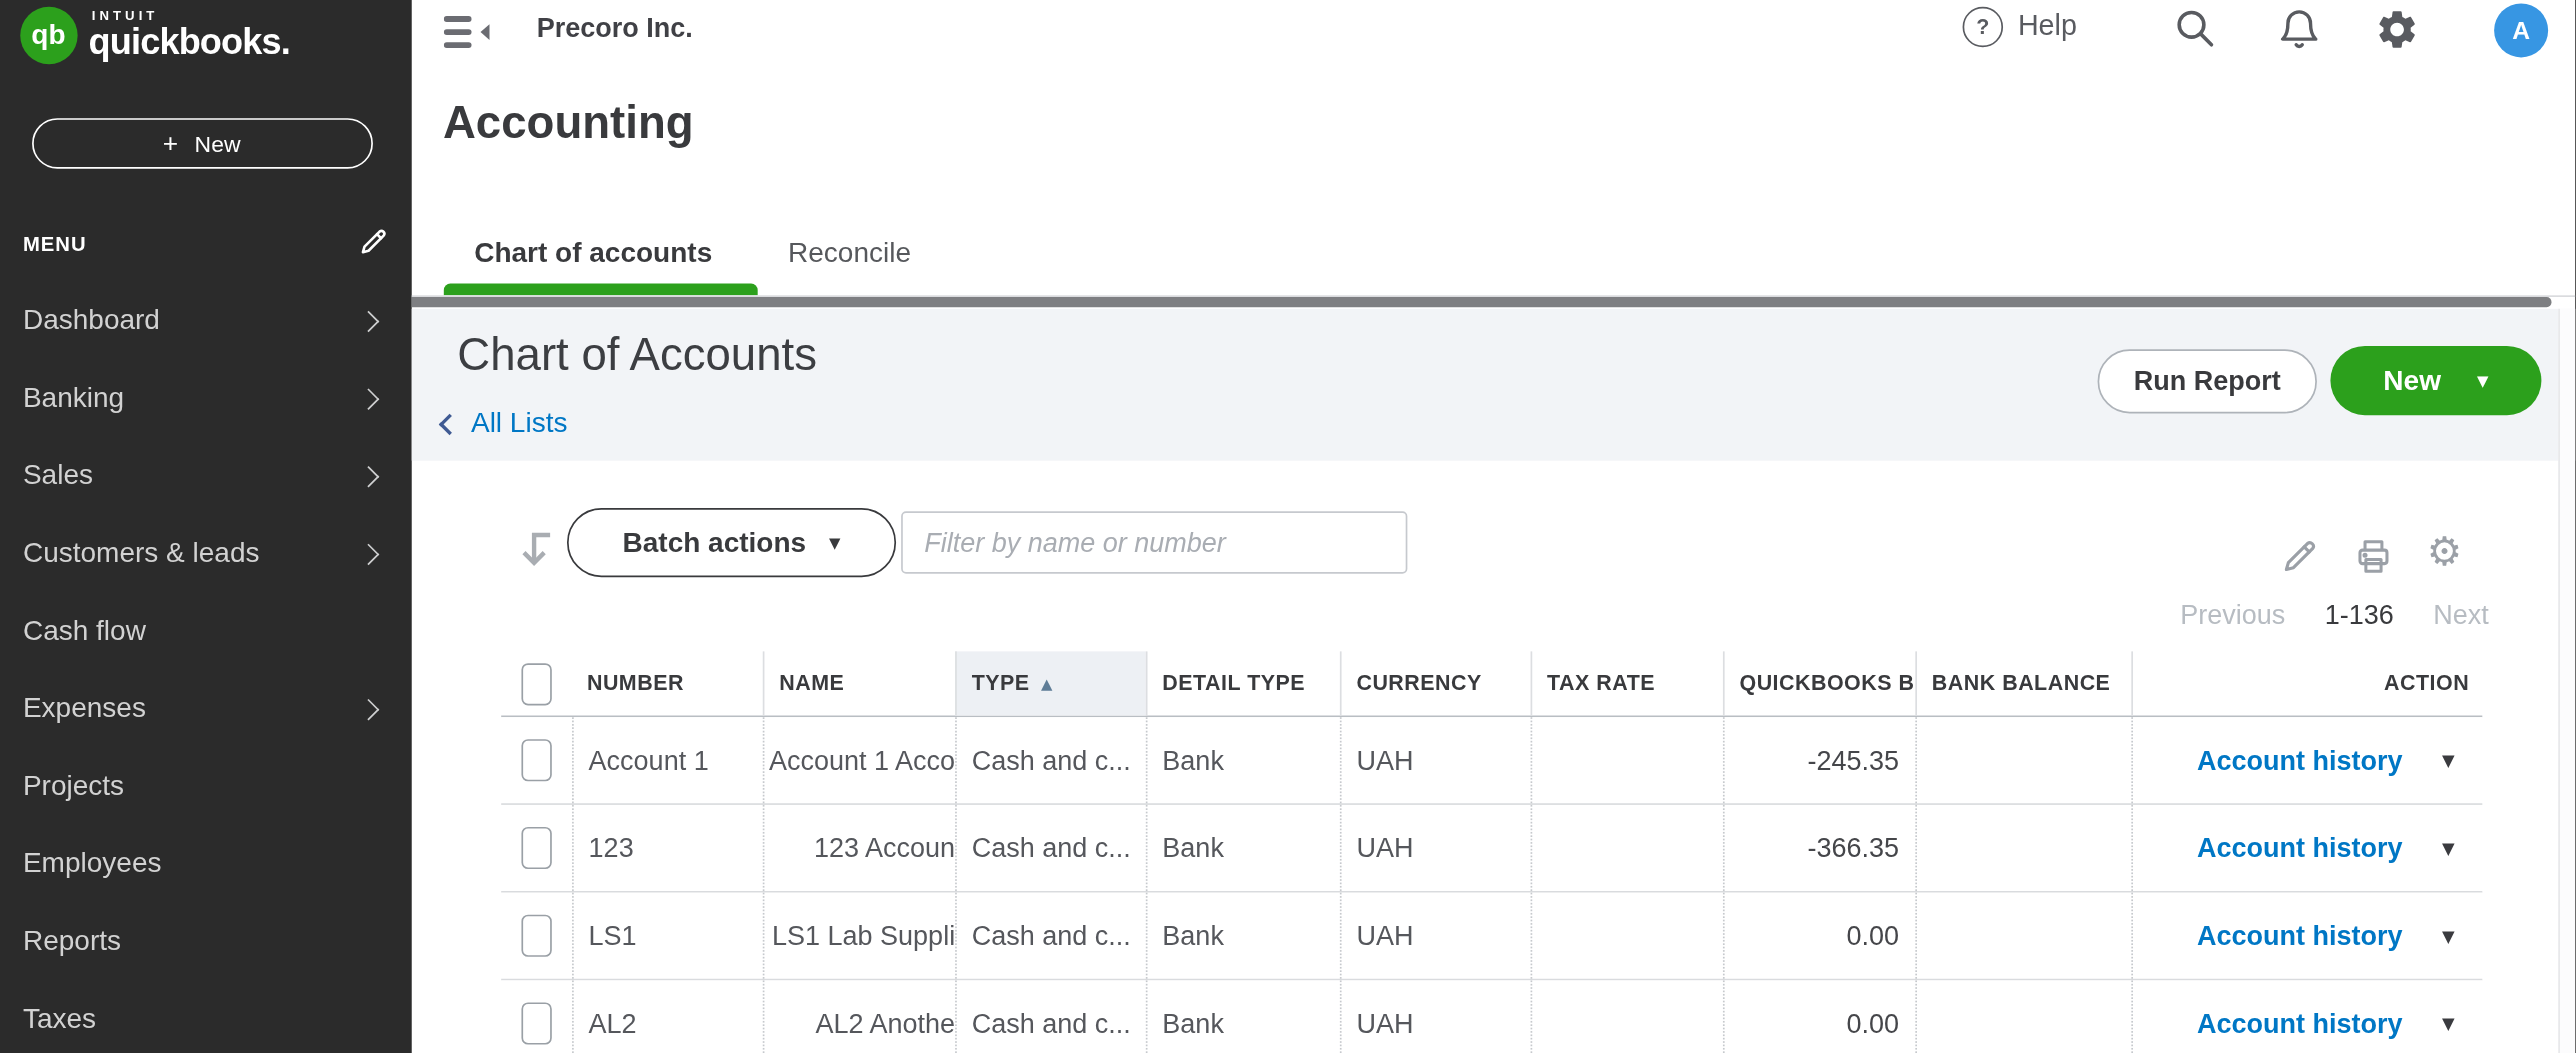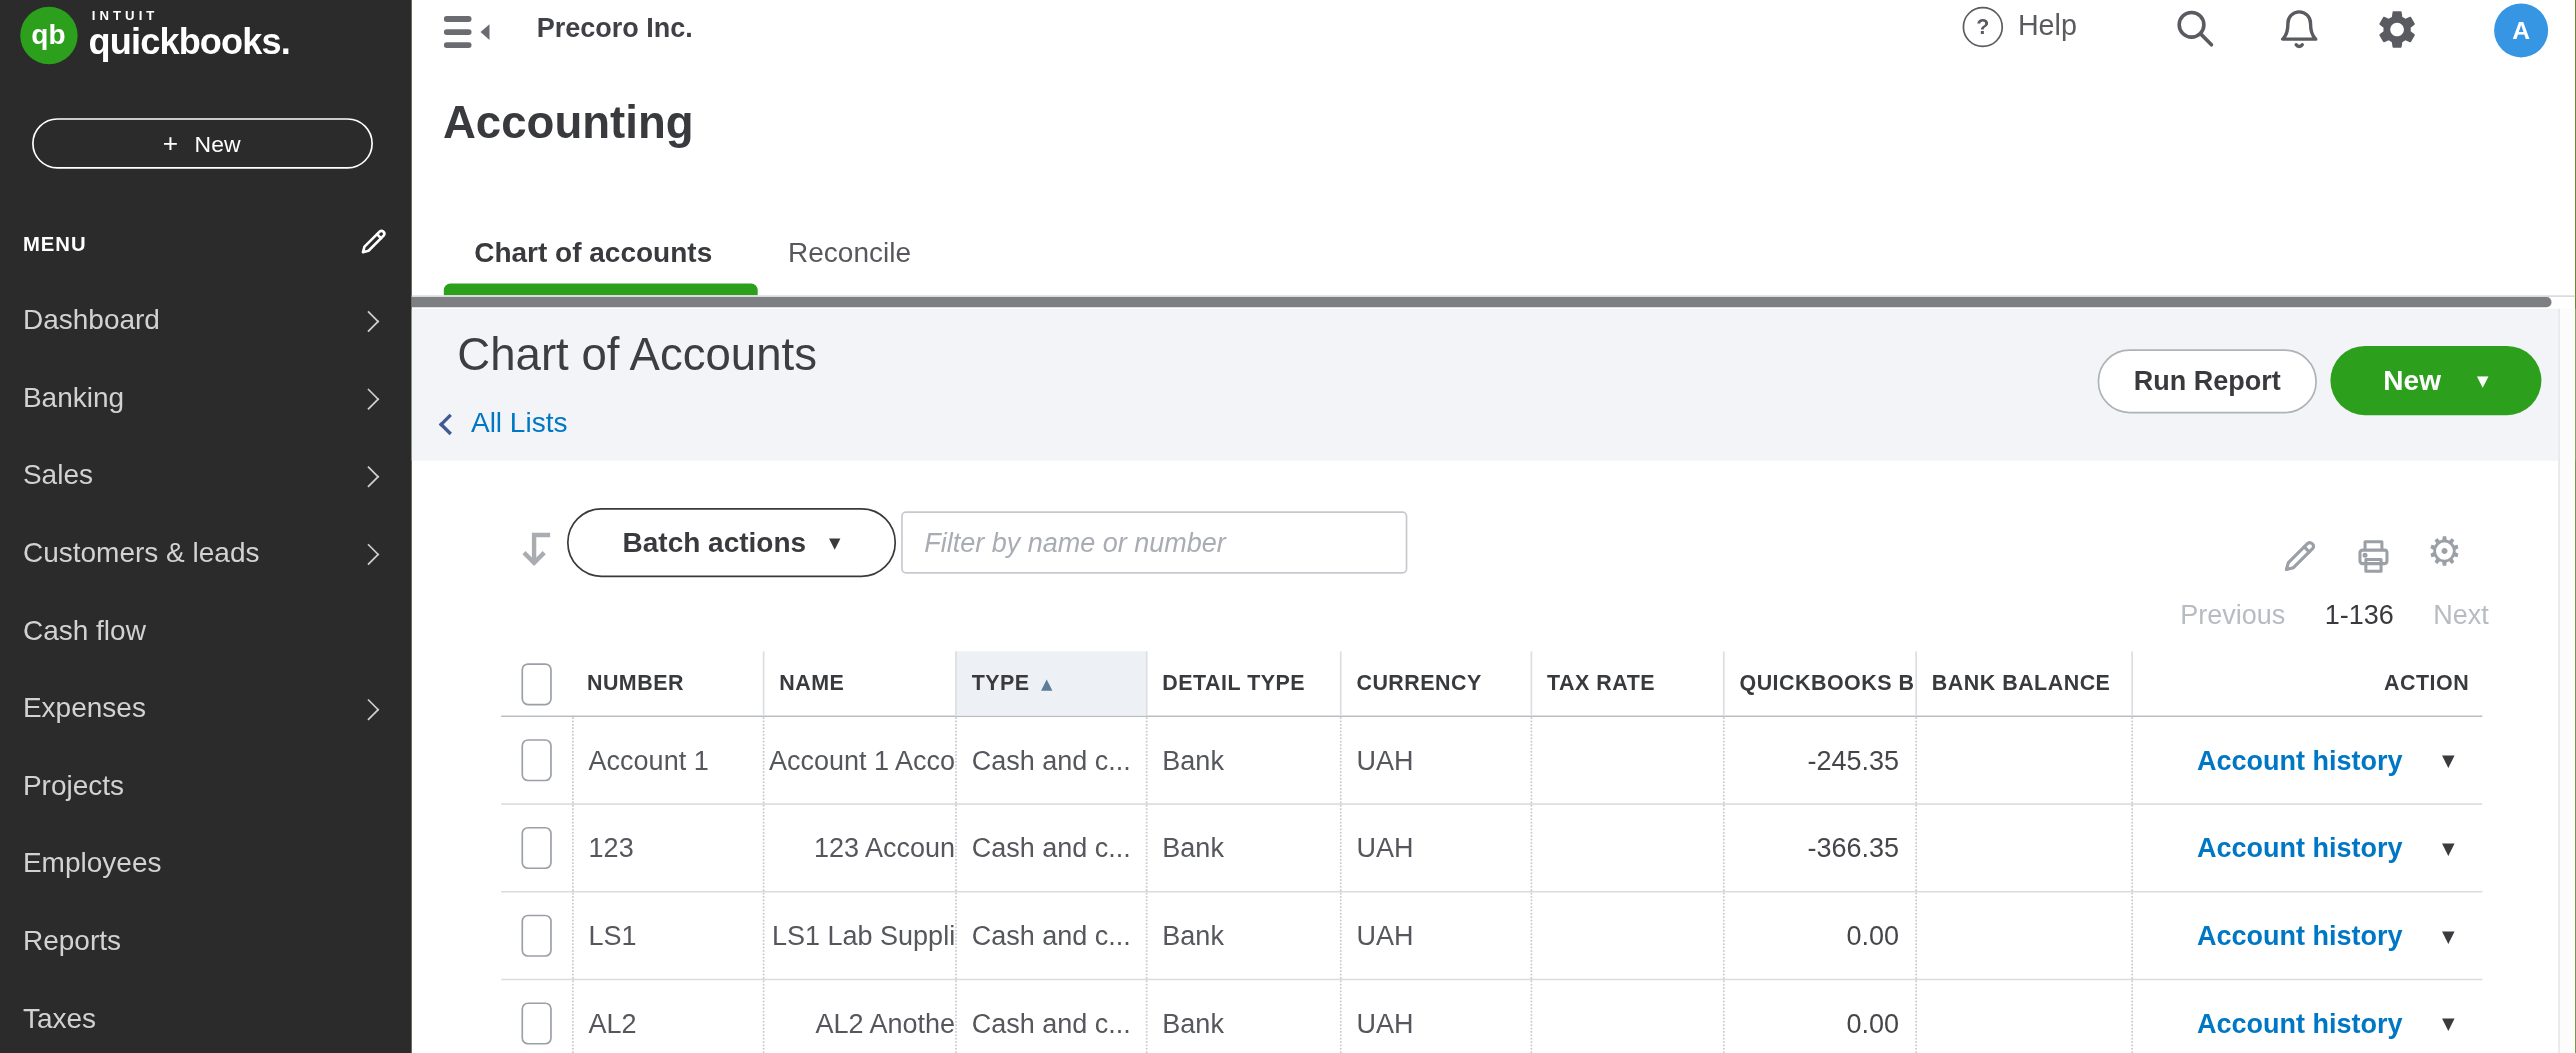--- a/index.html
+++ b/index.html
@@ -1,17 +1,17 @@
 <!DOCTYPE html>
 <html><head>
 <meta charset="utf-8">
 <style>
   * { margin:0; padding:0; box-sizing:border-box; }
   html,body { background:#ffffff; }
-  .viewport { position:relative; width:2576px; height:1053px; overflow:hidden; background:#4d7c0f; }
+  .viewport { position:relative; width:2576px; height:1053px; overflow:hidden; background:#404040; }
   .app { position:absolute; left:0; top:0; width:1527px; height:624px;
          transform:scale(1.6875); transform-origin:0 0;
          font-family:"Liberation Sans","DejaVu Sans",sans-serif; color:#393A3D; }
 
   
   .sidebar { position:absolute; left:0; top:0; width:244px; height:100%; background:#2b2b2b; }
   .logo { position:absolute; left:11.7px; top:3.9px; display:flex; align-items:center; }
   .logo-circle { width:34px; height:34px; border-radius:50%; background:#2CA01C; color:#fff;
                  display:flex; align-items:center; justify-content:center;
                  font-size:16.6px; font-weight:bold; }

